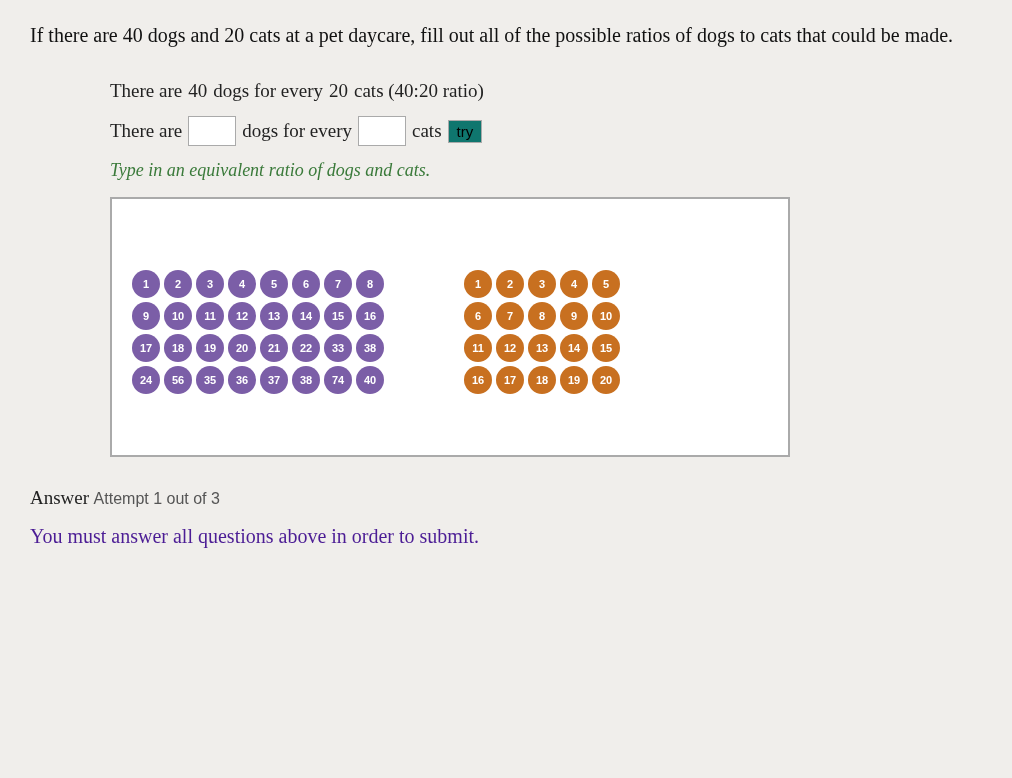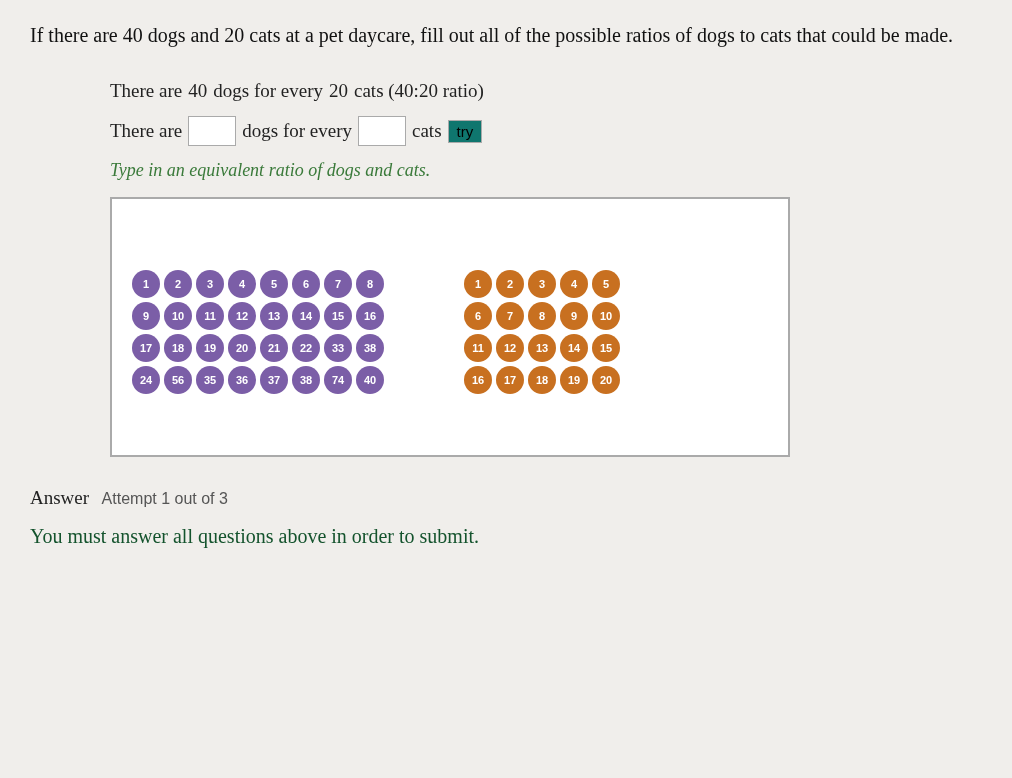--- a/index.html
+++ b/index.html
@@ -95,27 +95,27 @@
     }
     .answer-label {
       font-size: 19px;
       font-weight: normal;
       display: inline;
     }
     .attempt-text {
       font-size: 16px;
       font-weight: normal;
       color: #555;
-      margin-left: 8px;
+      margin-left: 0;
       font-family: Arial, sans-serif;
     }
     .submit-text {
       font-size: 20px;
       margin-top: 16px;
-      color: #14532d;
+      color: #4c1d95;
     }
     .ratio-static {
       font-size: 19px;
     }
   </style>
 </head>
 <body>
 
 <div class="question-text">If there are 40 dogs and 20 cats at a pet daycare, fill out all of the possible ratios of dogs to cats that could be made.</div>
 

